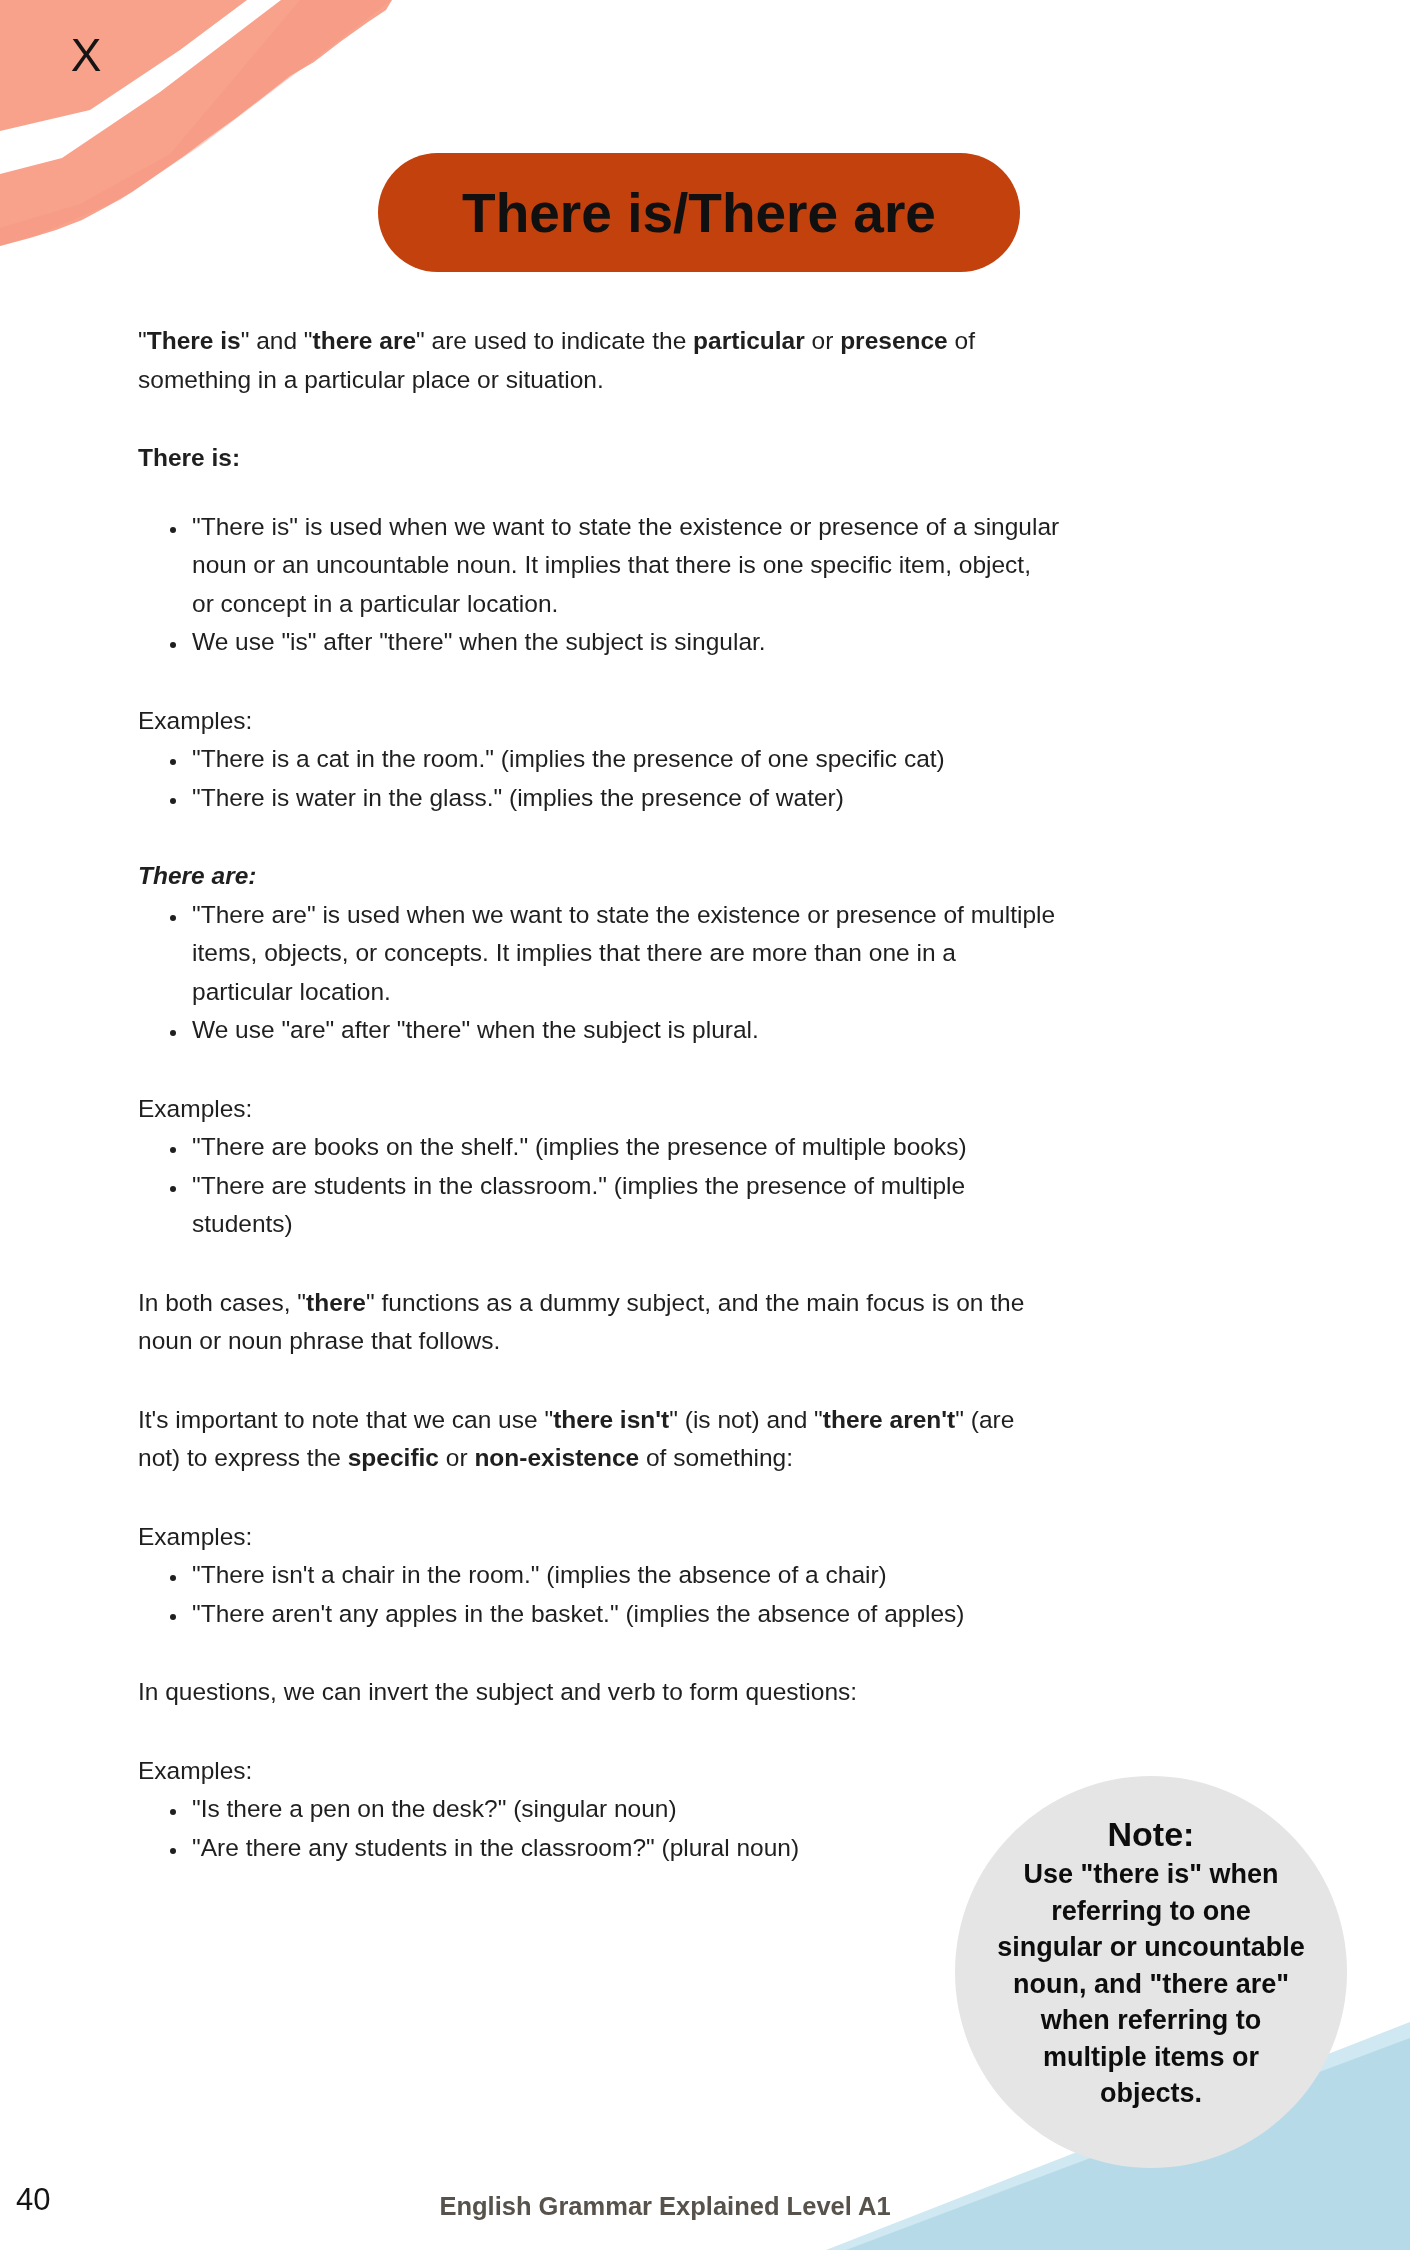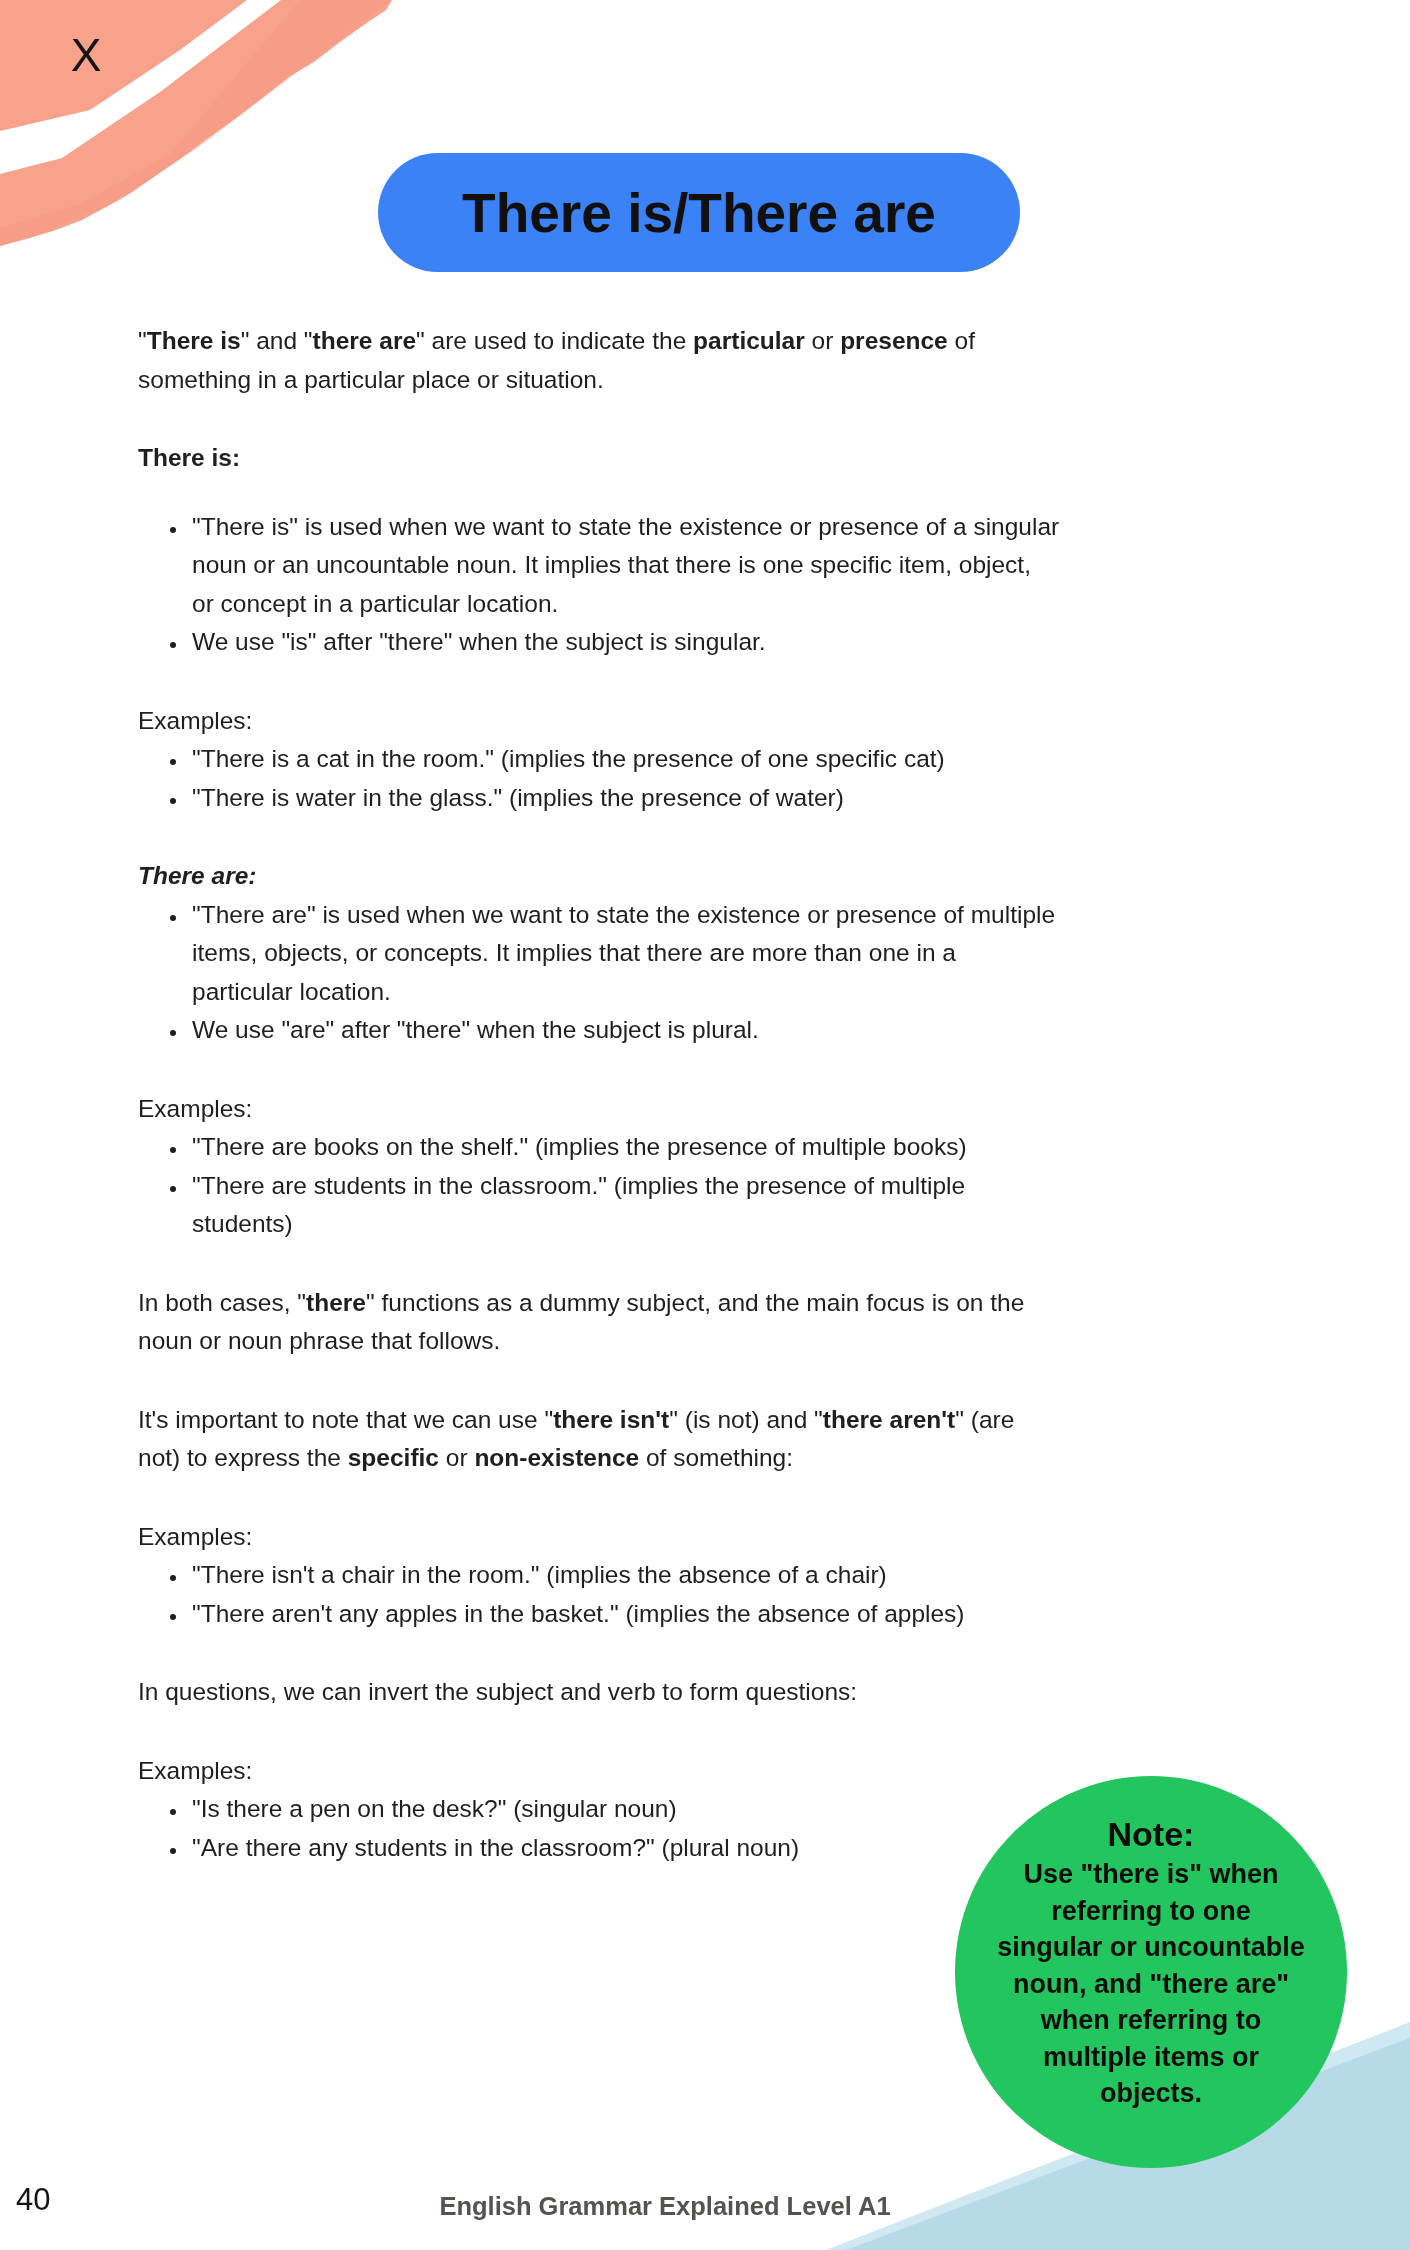--- a/index.html
+++ b/index.html
@@ -82,21 +82,21 @@
     <polygon fill="#ffffff" points="247,0 281,0 160,92 62,158 0,174 0,131 90,110 180,50"></polygon>
   </svg>
 
   <svg class="teal-svg" width="590" height="232" viewBox="0 0 590 232" aria-hidden="true">
     <polygon points="6,232 590,4 590,44 40,232" fill="#cfe8f2"></polygon>
     <polygon points="26,232 590,20 590,232" fill="#b6dae8"></polygon>
   </svg>
 
   <button class="close-btn">X</button>
 
-  <div class="title-pill" id="titlePill" style="background: #3b82f6;">
+  <div class="title-pill" id="titlePill" style="background: #c2410c;">
     <h1>There is/There are</h1>
   </div>
 
   <div class="content" id="content">
       <p class="para">"<strong>There is</strong>" and "<strong>there are</strong>" are used to indicate the <strong>particular</strong> or <strong>presence</strong> of
 something in a particular place or situation.</p>
       <p class="heading"><strong>There is</strong>:</p>
       <ul>
         <li>"There is" is used when we want to state the existence or presence of a singular
 noun or an uncountable noun. It implies that there is one specific item, object,
@@ -131,21 +131,21 @@
         <li>"There aren't any apples in the basket." (implies the absence of apples)</li>
       </ul>
       <p class="para">In questions, we can invert the subject and verb to form questions:</p>
       <p class="label">Examples:</p>
       <ul class="last">
         <li>"Is there a pen on the desk?" (singular noun)</li>
         <li>"Are there any students in the classroom?" (plural noun)</li>
       </ul>
     </div>
 
-  <div class="note-circle" id="noteCircle" style="background: #22c55e;">
+  <div class="note-circle" id="noteCircle" style="background: #e5e5e5;">
     <p class="note-heading">Note:</p>
     <div class="note-body">Use "there is" when
 referring to one
 singular or uncountable
 noun, and "there are"
 when referring to
 multiple items or
 objects.</div>
   </div>
 

